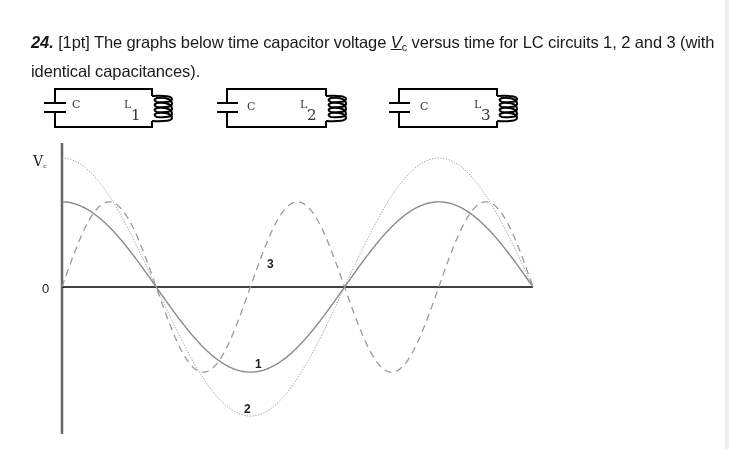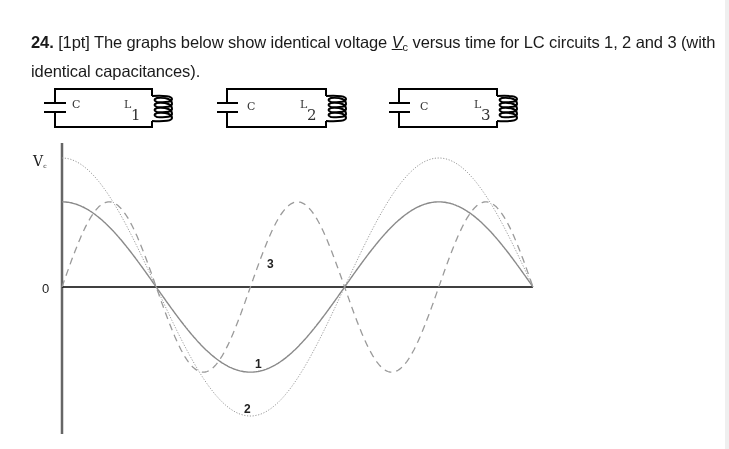--- a/index.html
+++ b/index.html
@@ -1,31 +1,31 @@
 <!DOCTYPE html>
 <html><head>
 <meta charset="utf-8">
 <style>
   html,body{margin:0;padding:0;background:#fff;}
   body{width:729px;height:449px;position:relative;overflow:hidden;font-family:"Liberation Sans",sans-serif;color:#1a1a1a;}
   .question{position:absolute;left:31px;top:30px;width:690px;font-size:16.5px;line-height:24px;letter-spacing:-0.1px;}
-  .question .num{font-weight:bold;}
+  .question .num{font-weight:bold;font-style:italic;}
   .question .vc{font-style:italic;text-decoration:underline;}
   .question .vc sub{font-size:11px;font-style:normal;vertical-align:-3px;}
   .scrollstrip{position:absolute;left:725px;top:0;width:4px;height:449px;background:#efefef;}
   svg.fig{position:absolute;left:0;top:0;}
   .lbl{font-family:"DejaVu Serif",serif;}
   .curvelbl{font-family:"Liberation Sans",sans-serif;font-weight:bold;font-size:12px;fill:#222;}
 </style>
 </head>
 <body>
 
 <div class="question">
   <span class="num">24.</span>
-  <span>[1pt]</span><span> The graphs below show identical voltage </span><span class="vc"><span>V</span><sub>c</sub></span><span> versus time for LC circuits 1, 2 and 3 (with identical capacitances).</span>
+  <span>[1pt]</span><span> The graphs below time capacitor voltage </span><span class="vc"><span>V</span><sub>c</sub></span><span> versus time for LC circuits 1, 2 and 3 (with identical capacitances).</span>
 </div>
 
 <div class="scrollstrip"></div>
 
 <svg class="fig" width="729" height="449" viewBox="0 0 729 449">
 
   <g transform="translate(0,0)">
     <g stroke="#000" stroke-width="2" fill="none">
       <path d="M55,98 L55,89 L152,89 L152,96"></path>
       <path d="M55,117 L55,127 L152,127 L152,121"></path>

